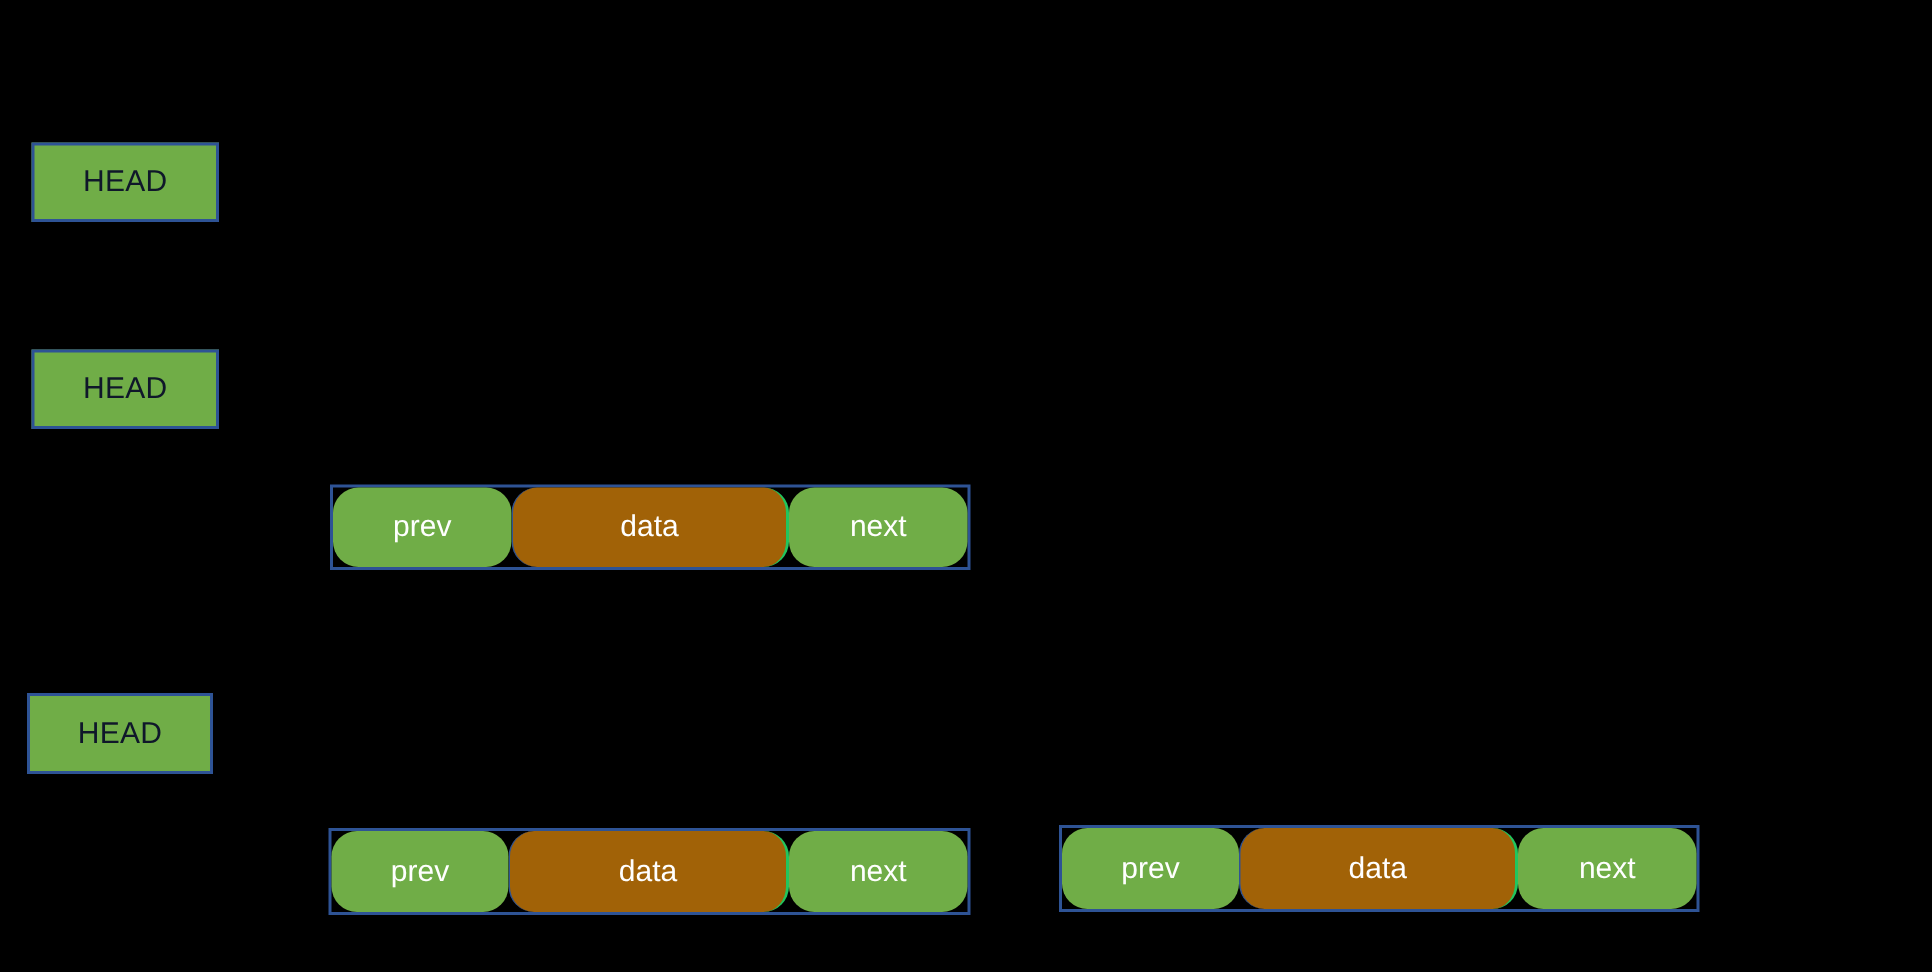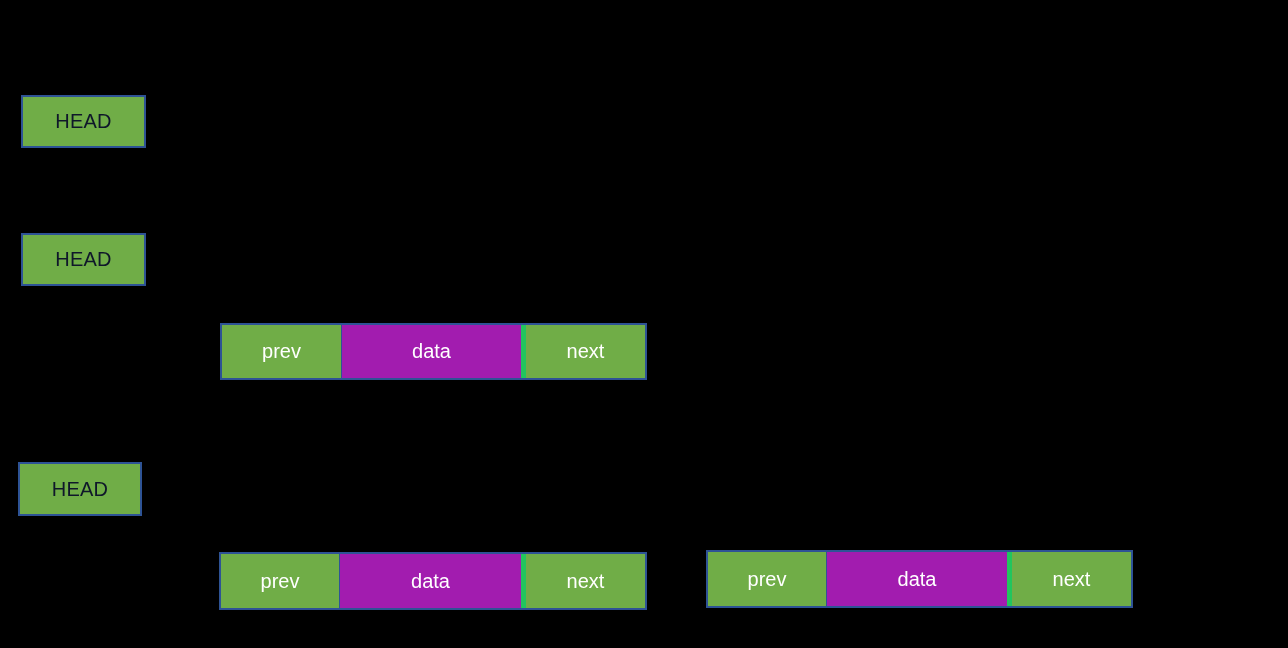--- a/index.html
+++ b/index.html
@@ -45,28 +45,29 @@
   }
   .cell {
     box-sizing: border-box;
     display: flex;
     align-items: center;
     justify-content: center;
     color: #ffffff;
     font-size: 20px;
     white-space: nowrap;
     user-select: none;
+    border-radius: 17px;
   }
   .cell-prev, .cell-next {
     background: #70AD47;
   }
   .cell-data {
-    background: #a21caf;
+    background: #a16207;
     border-left: 1px solid #2E5395;
-    border-right: 5px solid #22c55e;
+    border-right: 2px solid #22c55e;
   }
 </style>
 </head>
 <body>
 
 <div id="canvas">
     <div class="box head-box" style="left: 21px; top: 95px; width: 125px; height: 53px;">HEAD</div>
     <div class="box head-box" style="left: 21px; top: 233px; width: 125px; height: 53px;">HEAD</div>
     <div class="node" style="left: 220px; top: 323px; height: 57px;">
       <div class="cell cell-prev" style="width: 119px;">prev</div>

